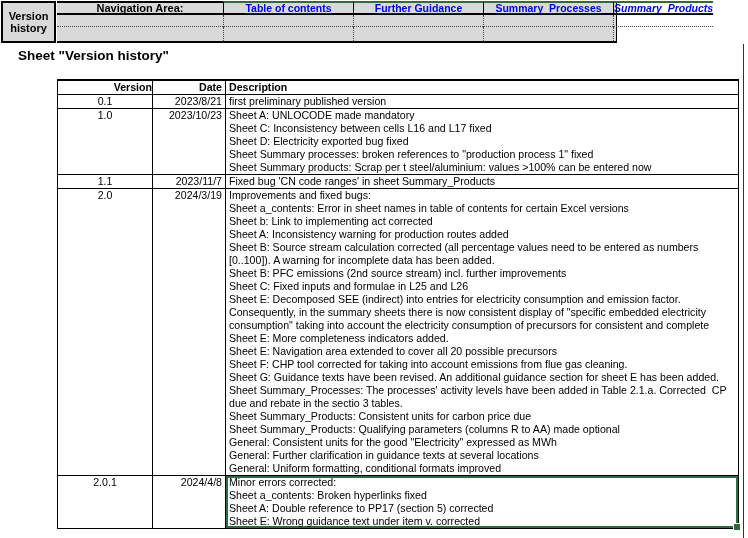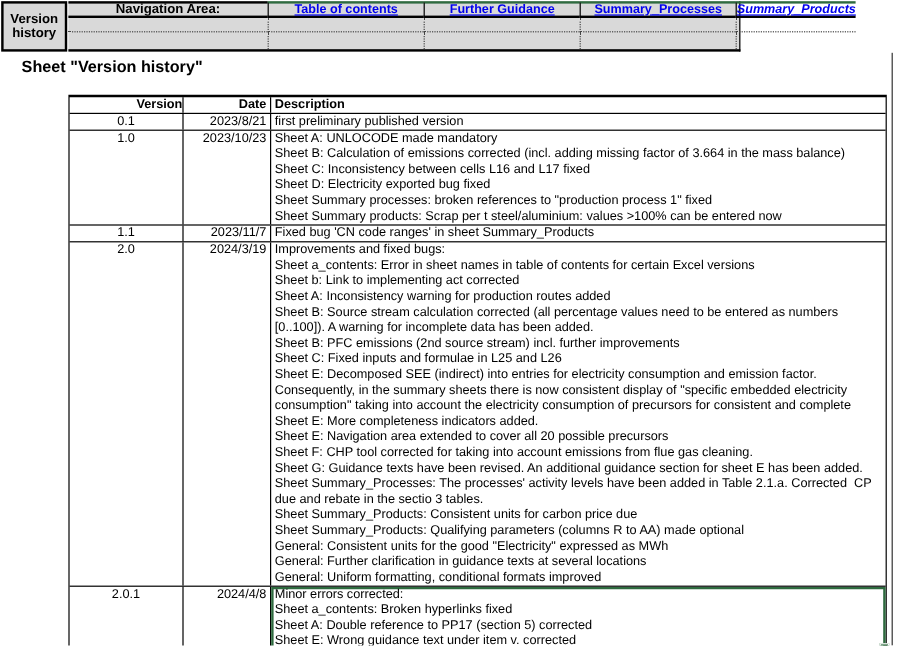--- a/index.html
+++ b/index.html
@@ -138,21 +138,20 @@
     <div class="cell c-desc">
           <div class="line">first preliminary published version</div>
         </div>
   </div>
 
   <div class="trow">
     <div class="cell c-version">1.0</div>
     <div class="cell c-date">2023/10/23</div>
     <div class="cell c-desc">
           <div class="line">Sheet A: UNLOCODE made mandatory</div>
-          <div class="line">Sheet B: Calculation of emissions corrected (incl. adding missing factor of 3.664 in the mass balance)</div>
           <div class="line">Sheet C: Inconsistency between cells L16 and L17 fixed</div>
           <div class="line">Sheet D: Electricity exported bug fixed</div>
           <div class="line">Sheet Summary processes: broken references to "production process 1" fixed</div>
           <div class="line">Sheet Summary products: Scrap per t steel/aluminium: values &gt;100% can be entered now</div>
         </div>
   </div>
 
   <div class="trow">
     <div class="cell c-version">1.1</div>
     <div class="cell c-date">2023/11/7</div>

